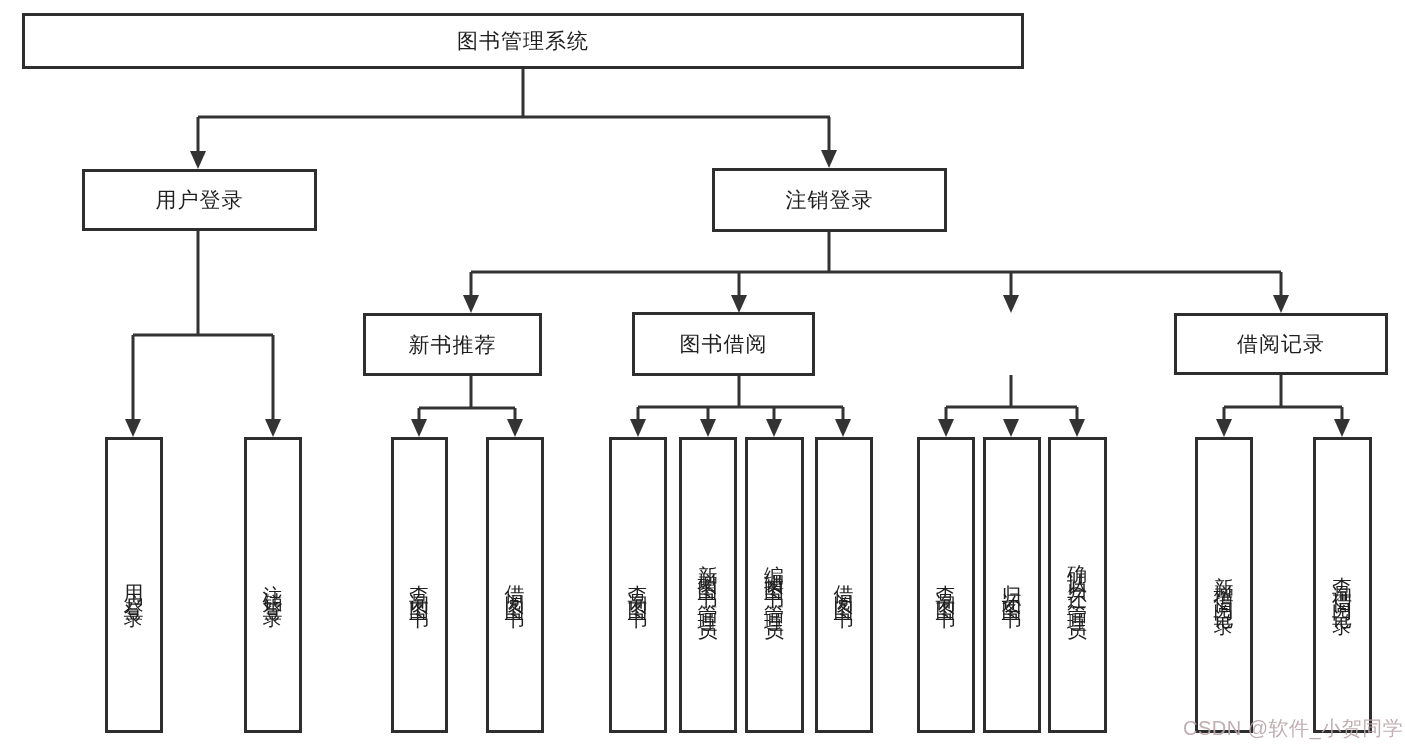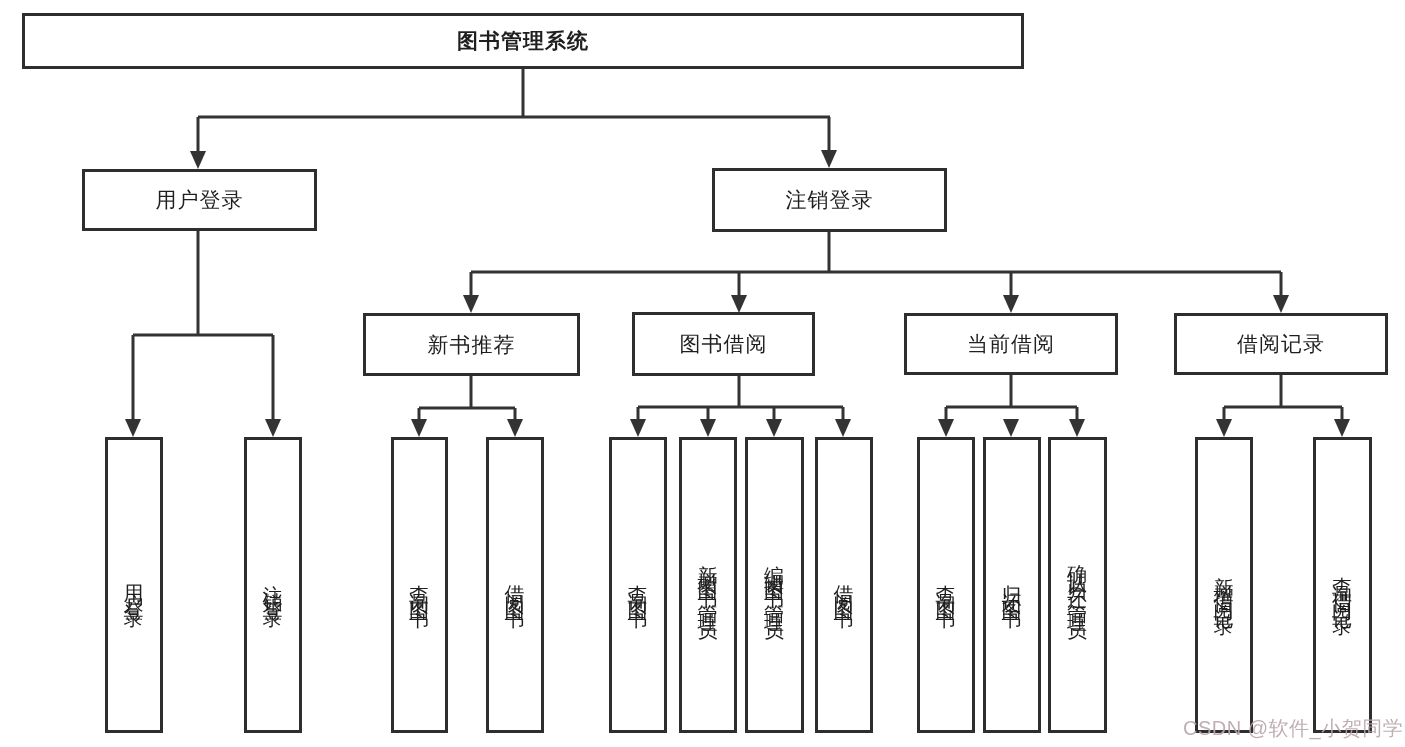--- a/index.html
+++ b/index.html
@@ -112,28 +112,27 @@
       <polygon points="766,419 782,419 774,437"></polygon>
       <polygon points="835,419 851,419 843,437"></polygon>
       <polygon points="938,419 954,419 946,437"></polygon>
       <polygon points="1003,419 1019,419 1011,437"></polygon>
       <polygon points="1069,419 1085,419 1077,437"></polygon>
       <polygon points="1216,419 1232,419 1224,437"></polygon>
       <polygon points="1334,419 1350,419 1342,437"></polygon>
     </g>
   </svg>
 
-  <div class="node h" style="left:22px; top:13px; width:1002px; height:56px;font-weight:bold;">图书管理系统</div>
+  <div class="node h" style="left:22px; top:13px; width:1002px; height:56px;">图书管理系统</div>
 
   <div class="node h" style="left:82px; top:169px; width:235px; height:62px;">用户登录</div>
   <div class="node h" style="left:712px; top:168px; width:235px; height:64px;">注销登录</div>
 
-  <div class="node h" style="left:363px; top:313px; width:217px; height:63px;">新书推荐</div>
+  <div class="node h" style="left:363px; top:313px; width:179px; height:63px;">新书推荐</div>
   <div class="node h" style="left:632px; top:312px; width:183px; height:64px;">图书借阅</div>
-  <div class="node h" style="left:904px; top:313px; width:214px; height:62px;">当前借阅</div>
   <div class="node h" style="left:1174px; top:313px; width:214px; height:62px;">借阅记录</div>
 
   <div class="node v" style="left:105px; width:58px;">用户登录</div>
   <div class="node v" style="left:244px; width:58px;">注销登录</div>
 
   <div class="node v" style="left:391px; width:57px;">查询图书</div>
   <div class="node v" style="left:486px; width:58px;">借阅图书</div>
 
   <div class="node v" style="left:609px; width:58px;">查询图书</div>
   <div class="node v" style="left:679px; width:58px;">新增图书（管理员）</div>

